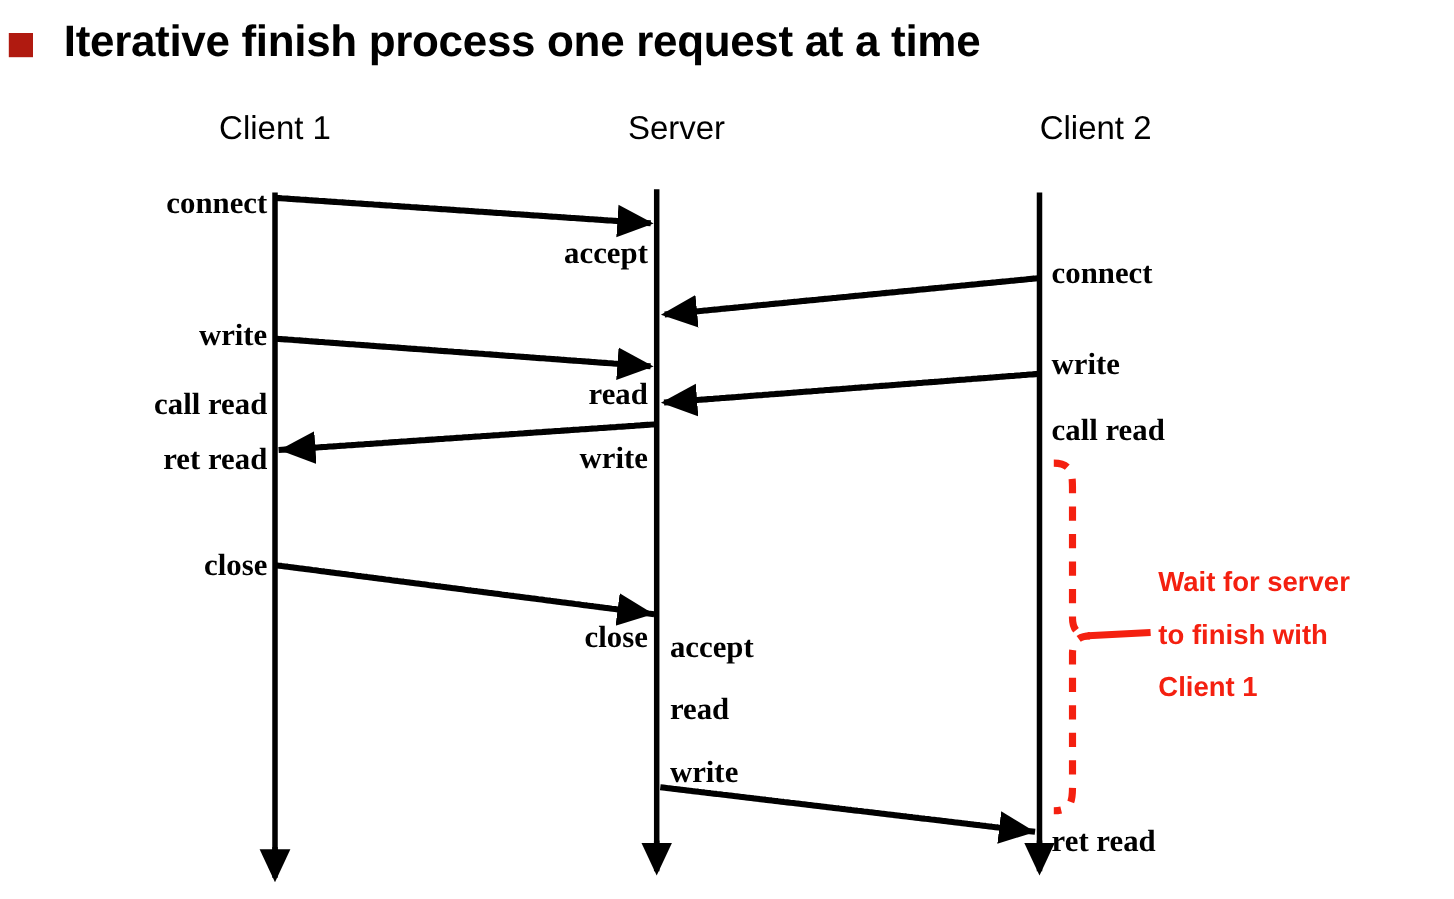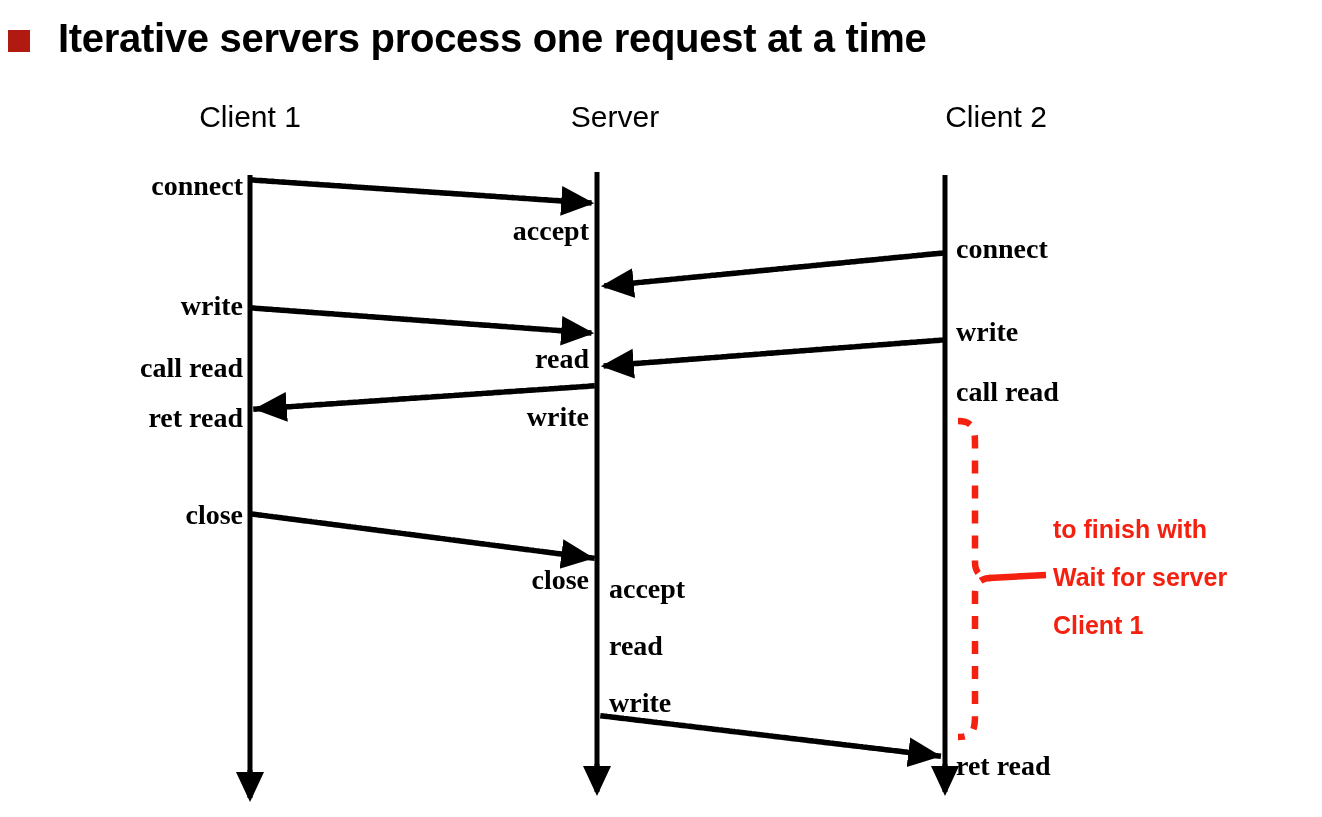--- a/index.html
+++ b/index.html
@@ -90,21 +90,21 @@
     line-height: 48px;
     white-space: nowrap;
   }
   #wait-note div { display: block; }
 </style>
 </head>
 <body>
 
 <div id="title-row">
   <div id="title-bullet"></div>
-  <div id="slide-title">Iterative servers process one request at a time</div>
+  <div id="slide-title">Iterative finish process one request at a time</div>
 </div>
 
 <div class="col-header" style="left:250px;">Client 1</div>
 <div class="col-header" style="left:591px;margin-left:24px;">Server</div>
 <div class="col-header" style="left:996px;">Client 2</div>
 
 <svg id="diagram" viewBox="0 0 1322 817">
   <defs>
     <marker id="ah-r" markerWidth="7" markerHeight="7" refX="5.6" refY="3" orient="auto" markerUnits="strokeWidth">
       <path d="M0,0.3 L6,3 L0,5.7 z" fill="#000"></path>
@@ -158,16 +158,16 @@
 <div class="op-label op-left" style="left:609px; top:589px;">accept</div>
 <div class="op-label op-left" style="left:609px; top:646px;">read</div>
 <div class="op-label op-left" style="left:609px; top:703px;">write</div>
 
 <div class="op-label op-left" style="left:956px; top:249px;">connect</div>
 <div class="op-label op-left" style="left:956px; top:332px;">write</div>
 <div class="op-label op-left" style="left:956px; top:392px;">call read</div>
 <div class="op-label op-left" style="left:956px; top:766px;">ret read</div>
 
 <div id="wait-note">
+  <div>Wait for server</div>
   <div>to finish with</div>
-  <div>Wait for server</div>
   <div>Client 1</div>
 </div>
 
 </body></html>

